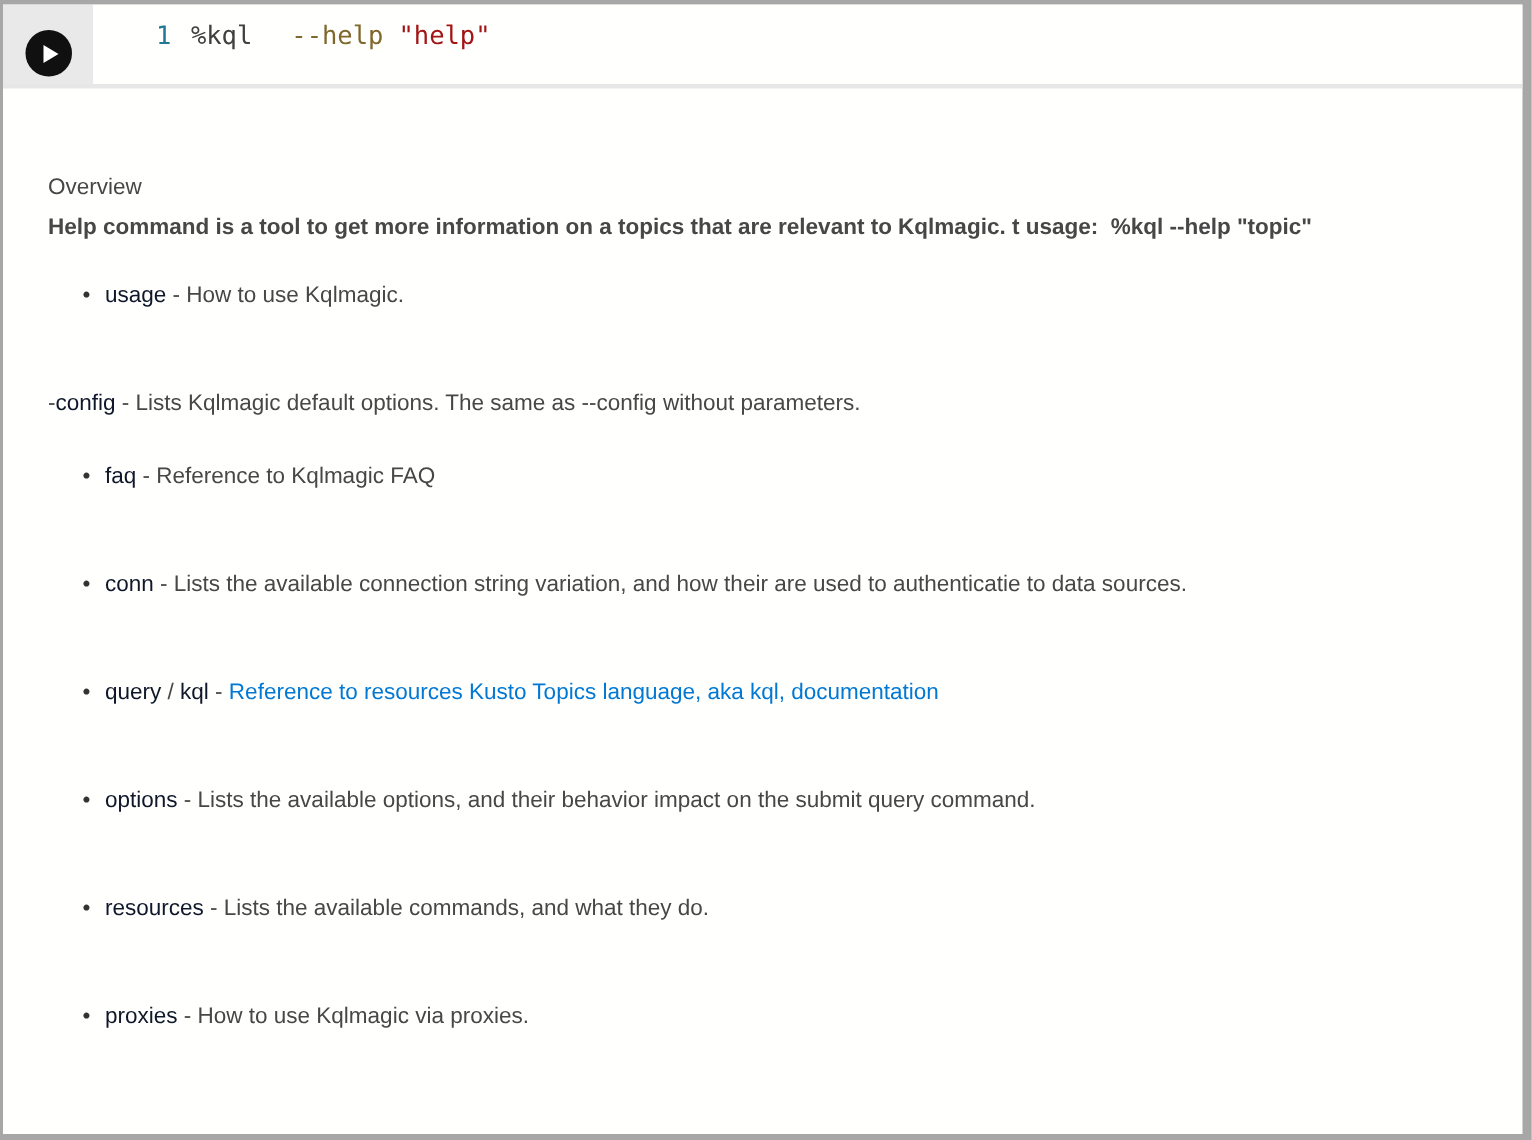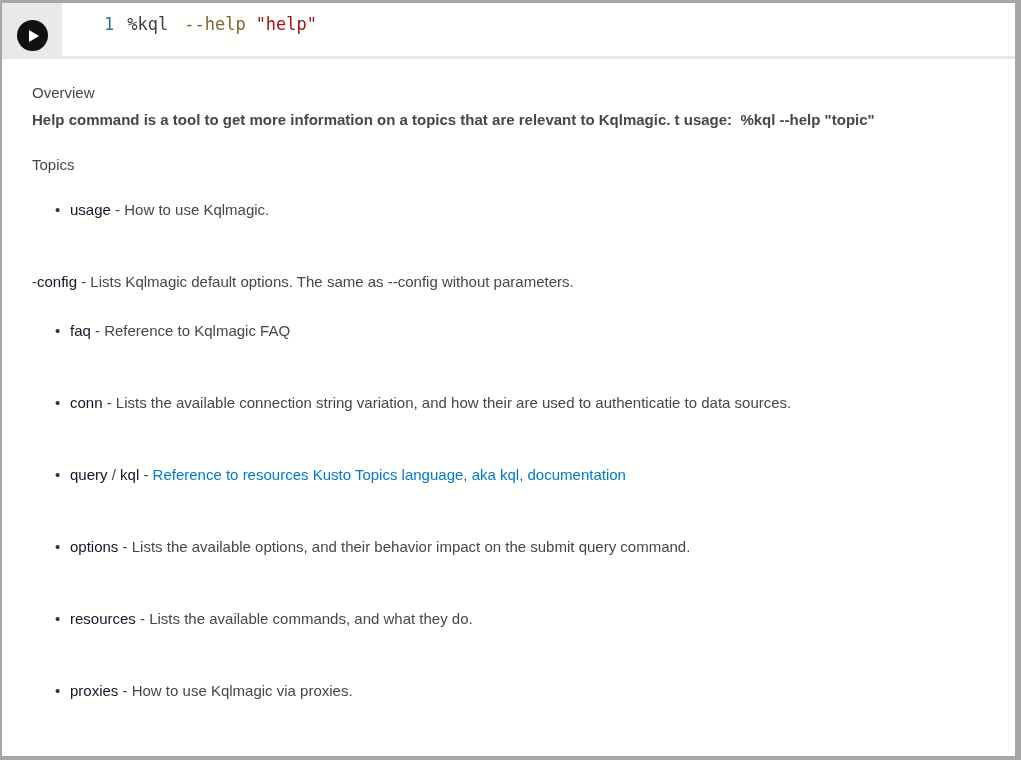--- a/index.html
+++ b/index.html
@@ -26,25 +26,25 @@
     border-top:6px solid transparent;
     border-bottom:6px solid transparent;
   }
   .code-area {
     flex:1; background:#fffffd; padding:11px 0 0 42px;
     font-family:"DejaVu Sans Mono","Liberation Mono",monospace;
     font-size:17px; line-height:21px; white-space:pre;
   }
   .lineno { color:#237893; margin-right:13px; }
   .tok-magic { color:#404040; }
-  .tok-flag { color:#7f682c; margin-left:16px; }
+  .tok-flag { color:#7f682c; margin-left:26px; }
   .tok-string { color:#a31515; margin-left:10px; }
   
   .output {
-    padding:20px 30px 0 30px;
+    padding:52px 30px 0 30px;
     font-size:15px; line-height:27px; color:#474747;
   }
   .pre-wrap { white-space:pre-wrap;font-weight:bold; }
   .para { margin-bottom:18px; }
   .item { position:relative; margin-bottom:45px; }
   .item.tight { margin-bottom:22px; }
   .item.bulleted { padding-left:38px; }
   .bullet { position:absolute; left:23px; top:0; color:#333333; }
   b, .term { font-weight:normal; color:#0f172a; }
   a.doc-link { color:#0078d4; text-decoration:none; cursor:pointer; }
@@ -63,21 +63,20 @@
     <div class="code-area"><span class="lineno">1</span><span class="tok-magic">%kql</span><span class="tok-flag">--help</span><span class="tok-string">"help"</span></div>
   </div>
 
   <div class="output">
 
     <div>
       <div>Overview</div>
       <div class="para pre-wrap">Help command is a tool to get more information on a topics that are relevant to Kqlmagic. t usage:  %kql --help "topic"</div>
     </div>
 
-    <div class="para">Topics</div>
 
     <div class="item bulleted">
       <span class="bullet">•</span>
       <b>usage</b><span> - How to use Kqlmagic.</span>
     </div>
 
     <div class="item tight">
       <span>-</span><b>config</b><span> - Lists Kqlmagic default options. The same as --config without parameters.</span>
     </div>
 

